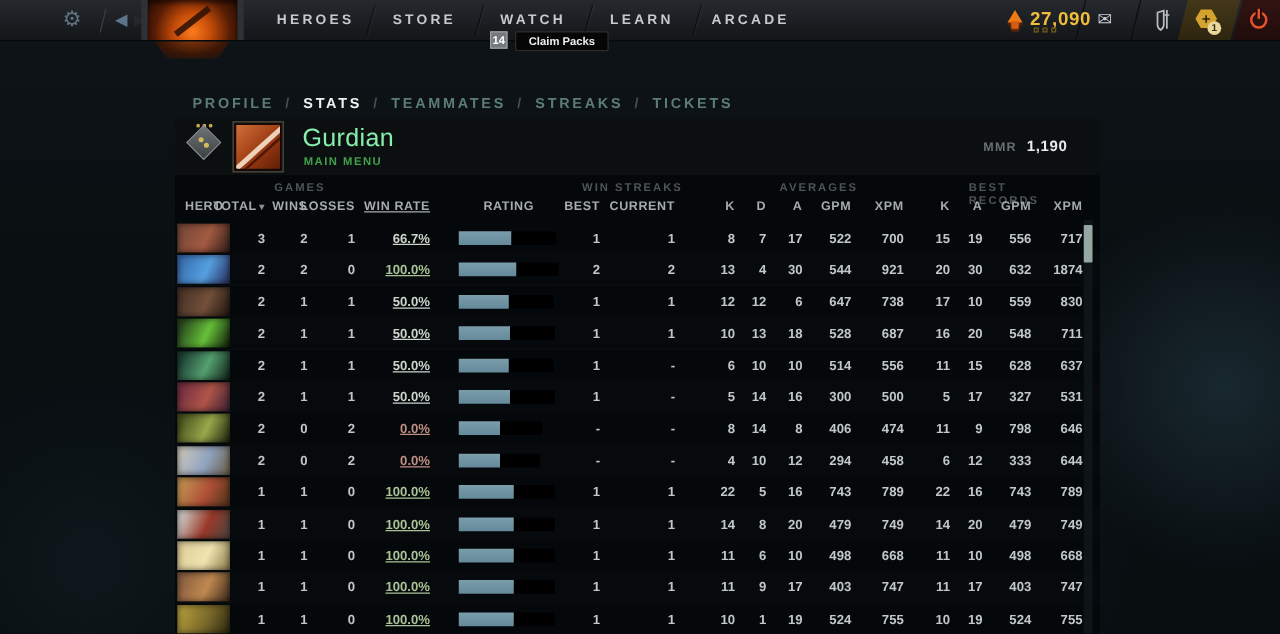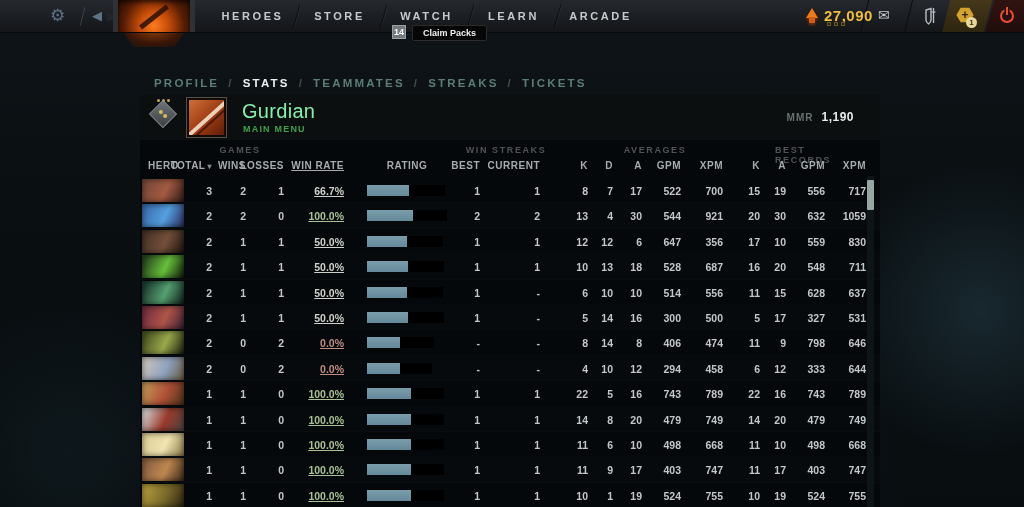--- a/index.html
+++ b/index.html
@@ -303,38 +303,38 @@
           <span class="cell c-best">2</span>
           <span class="cell c-current">2</span>
           <span class="cell c-k">13</span>
           <span class="cell c-d">4</span>
           <span class="cell c-a">30</span>
           <span class="cell c-gpm">544</span>
           <span class="cell c-xpm">921</span>
           <span class="cell c-rk">20</span>
           <span class="cell c-ra">30</span>
           <span class="cell c-rgpm">632</span>
-          <span class="cell c-rxpm">1059</span>
+          <span class="cell c-rxpm">1874</span>
         </div>
         <div class="trow">
           <div class="hero-ic" style="background: linear-gradient(115deg, rgb(74, 52, 40) 10%, rgb(115, 80, 58) 55%, rgb(29, 20, 16));"></div>
           <div class="rbar" style="width: 76px;">
             <div class="rfill" style="width: 40px;"></div>
           </div>
           <span class="cell c-total">2</span>
           <span class="cell c-wins">1</span>
           <span class="cell c-losses">1</span>
           <span class="cell c-win_rate wr-mid">50.0%</span>
           <span class="cell c-best">1</span>
           <span class="cell c-current">1</span>
           <span class="cell c-k">12</span>
           <span class="cell c-d">12</span>
           <span class="cell c-a">6</span>
           <span class="cell c-gpm">647</span>
-          <span class="cell c-xpm">356</span>
+          <span class="cell c-xpm">738</span>
           <span class="cell c-rk">17</span>
           <span class="cell c-ra">10</span>
           <span class="cell c-rgpm">559</span>
           <span class="cell c-rxpm">830</span>
         </div>
         <div class="trow alt">
           <div class="hero-ic" style="background: linear-gradient(115deg, rgb(42, 74, 30) 10%, rgb(102, 192, 58) 55%, rgb(13, 26, 10));"></div>
           <div class="rbar" style="width: 77px;">
             <div class="rfill" style="width: 41px;"></div>
           </div>

